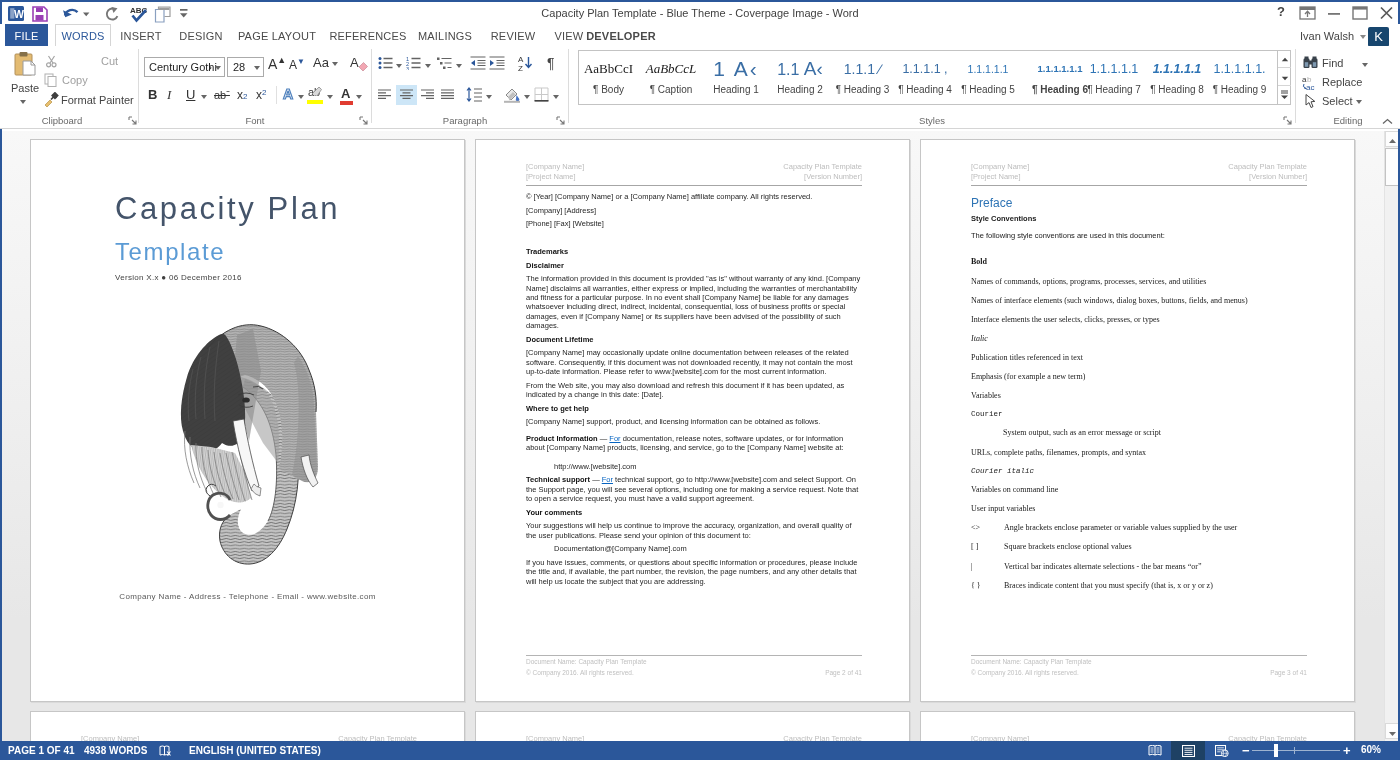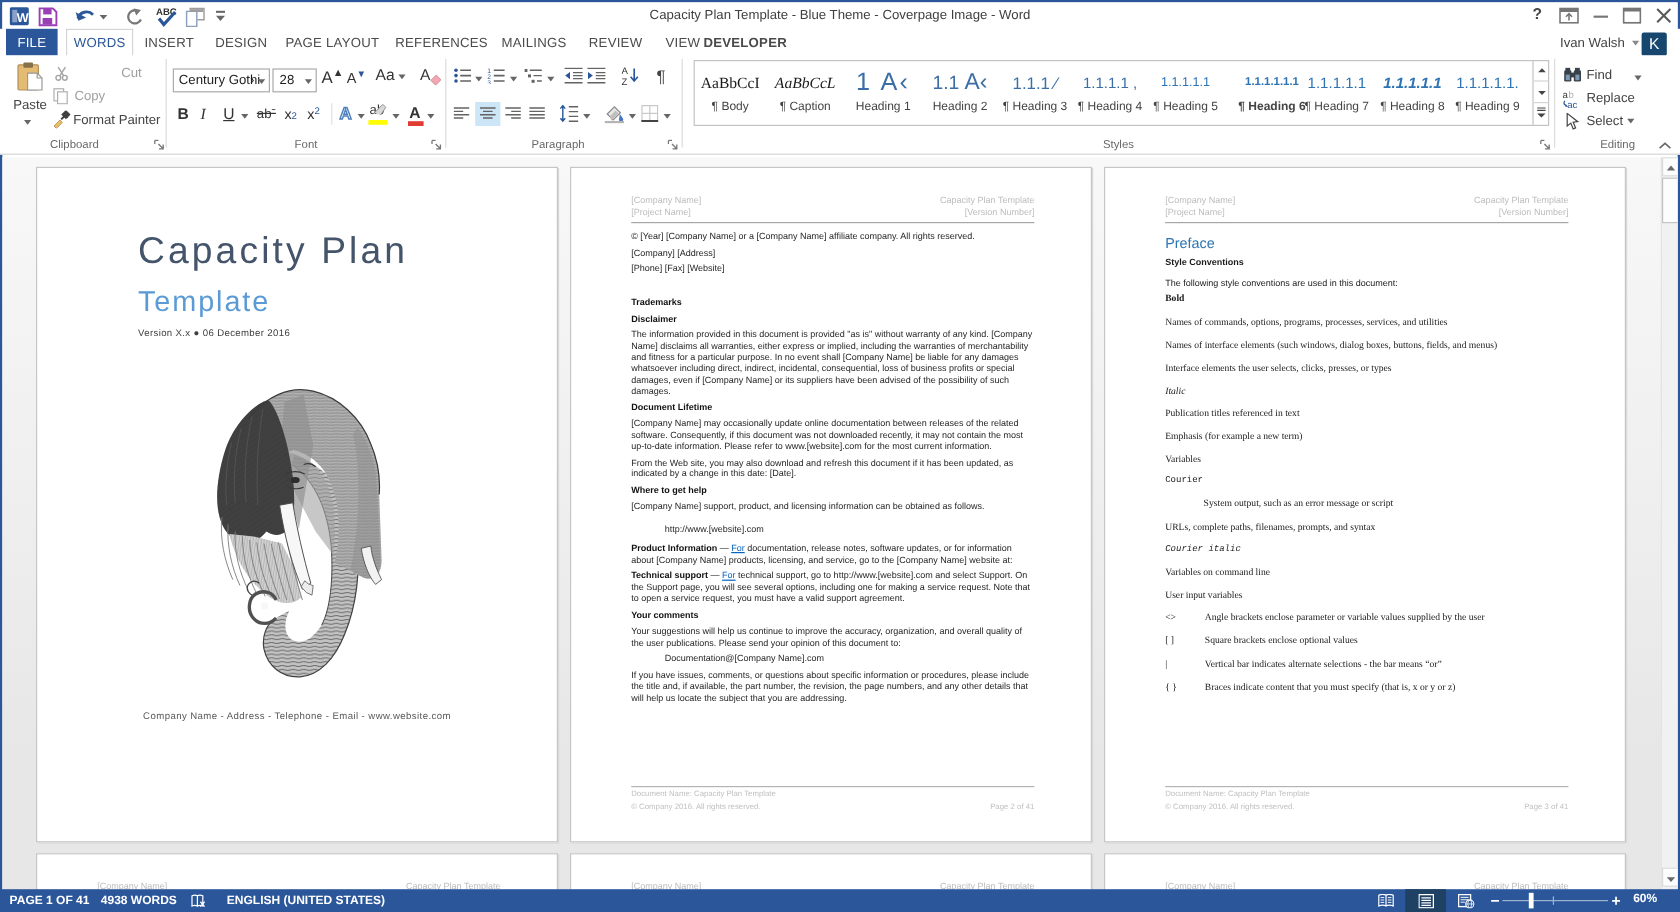--- a/index.html
+++ b/index.html
@@ -465,36 +465,36 @@
         <p>[Phone] [Fax] [Website]</p>
         <div style="height:14px;"></div>
         <p><b>Trademarks</b></p>
         <p><b>Disclaimer</b></p>
         <p>The information provided in this document is provided "as is" without warranty of any kind. [Company Name] disclaims all warranties, either express or implied, including the warranties of merchantability and fitness for a particular purpose. In no event shall [Company Name] be liable for any damages whatsoever including direct, indirect, incidental, consequential, loss of business profits or special damages, even if [Company Name] or its suppliers have been advised of the possibility of such damages.</p>
         <p><b>Document Lifetime</b></p>
         <p>[Company Name] may occasionally update online documentation between releases of the related software. Consequently, if this document was not downloaded recently, it may not contain the most up-to-date information. Please refer to www.[website].com for the most current information.</p>
         <p>From the Web site, you may also download and refresh this document if it has been updated, as indicated by a change in this date: [Date].</p>
         <p><b>Where to get help</b></p>
         <p>[Company Name] support, product, and licensing information can be obtained as follows.</p>
+        <p style="padding-top:3px;"><b>Product Information</b> — <span class="lnk">For</span> documentation, release notes, software updates, or for information about [Company Name] products, licensing, and service, go to the [Company Name] website at:</p>
         <p style="padding-left:28px; padding-top:5px;">http://www.[website].com</p>
-        <p style="padding-top:3px;"><b>Product Information</b> — <span class="lnk">For</span> documentation, release notes, software updates, or for information about [Company Name] products, licensing, and service, go to the [Company Name] website at:</p>
         <p><b>Technical support</b> — <span class="lnk">For</span> technical support, go to http://www.[website].com and select Support. On the Support page, you will see several options, including one for making a service request. Note that to open a service request, you must have a valid support agreement.</p>
         <p><b>Your comments</b></p>
         <p>Your suggestions will help us continue to improve the accuracy, organization, and overall quality of the user publications. Please send your opinion of this document to:</p>
         <p style="padding-left:28px;">Documentation@[Company Name].com</p>
         <p>If you have issues, comments, or questions about specific information or procedures, please include the title and, if available, the part number, the revision, the page numbers, and any other details that will help us locate the subject that you are addressing.</p>
       </div>
       <div class="pfoot">Document Name: Capacity Plan Template<br><div style="margin-top:4px;">© Company 2016. All rights reserved.<span style="float:right;">Page 2 of 41</span></div></div>
     </div>
     <div class="page" id="page3" style="left:918px; top:8px; width:435px; height:563px;">
       <div class="phead"><span class="r">Capacity Plan Template</span>[Company Name]<br><span class="r">[Version Number]</span>[Project Name]</div>
       <div style="position:absolute; left:50px; top:56px; font-size:12px; color:#2e74b5;">Preface</div>
       <div class="p3body">
         <p style="font-family:'Liberation Sans',sans-serif; font-size:7.5px; margin-bottom:8px;"><b>Style Conventions</b></p>
-        <p style="font-family:'Liberation Sans',sans-serif; font-size:7.5px; margin-bottom:4px;">The following style conventions are used in this document:</p>
+        <p style="font-family:'Liberation Sans',sans-serif; font-size:7.5px; margin-bottom:17px;">The following style conventions are used in this document:</p>
         <p style="margin-bottom:11px;"><b>Bold</b></p>
         <p style="margin-bottom:10px;">Names of commands, options, programs, processes, services, and utilities</p>
         <p style="margin-bottom:10px;">Names of interface elements (such windows, dialog boxes, buttons, fields, and menus)</p>
         <p style="margin-bottom:10px;">Interface elements the user selects, clicks, presses, or types</p>
         <p style="margin-bottom:10px;"><i>Italic</i></p>
         <p style="margin-bottom:10px;">Publication titles referenced in text</p>
         <p style="margin-bottom:10px;">Emphasis (for example a new term)</p>
         <p style="margin-bottom:10px;">Variables</p>
         <p style="margin-bottom:10px;" class="mono">Courier</p>
         <p style="padding-left:32px;">System output, such as an error message or script</p>

